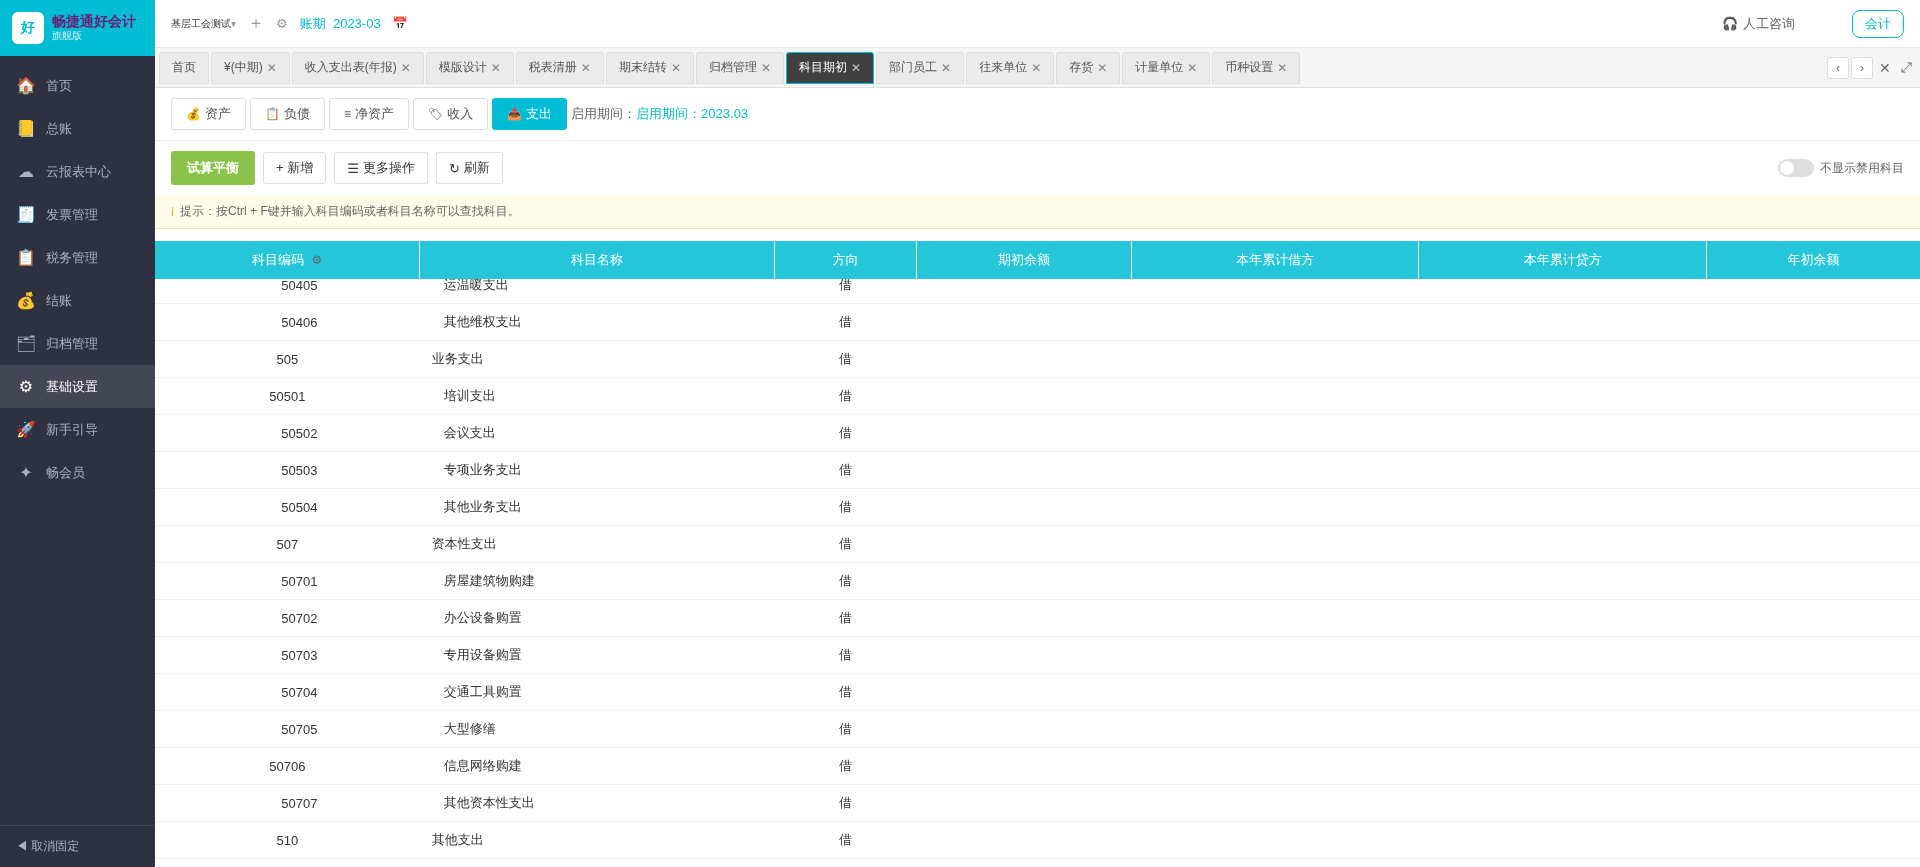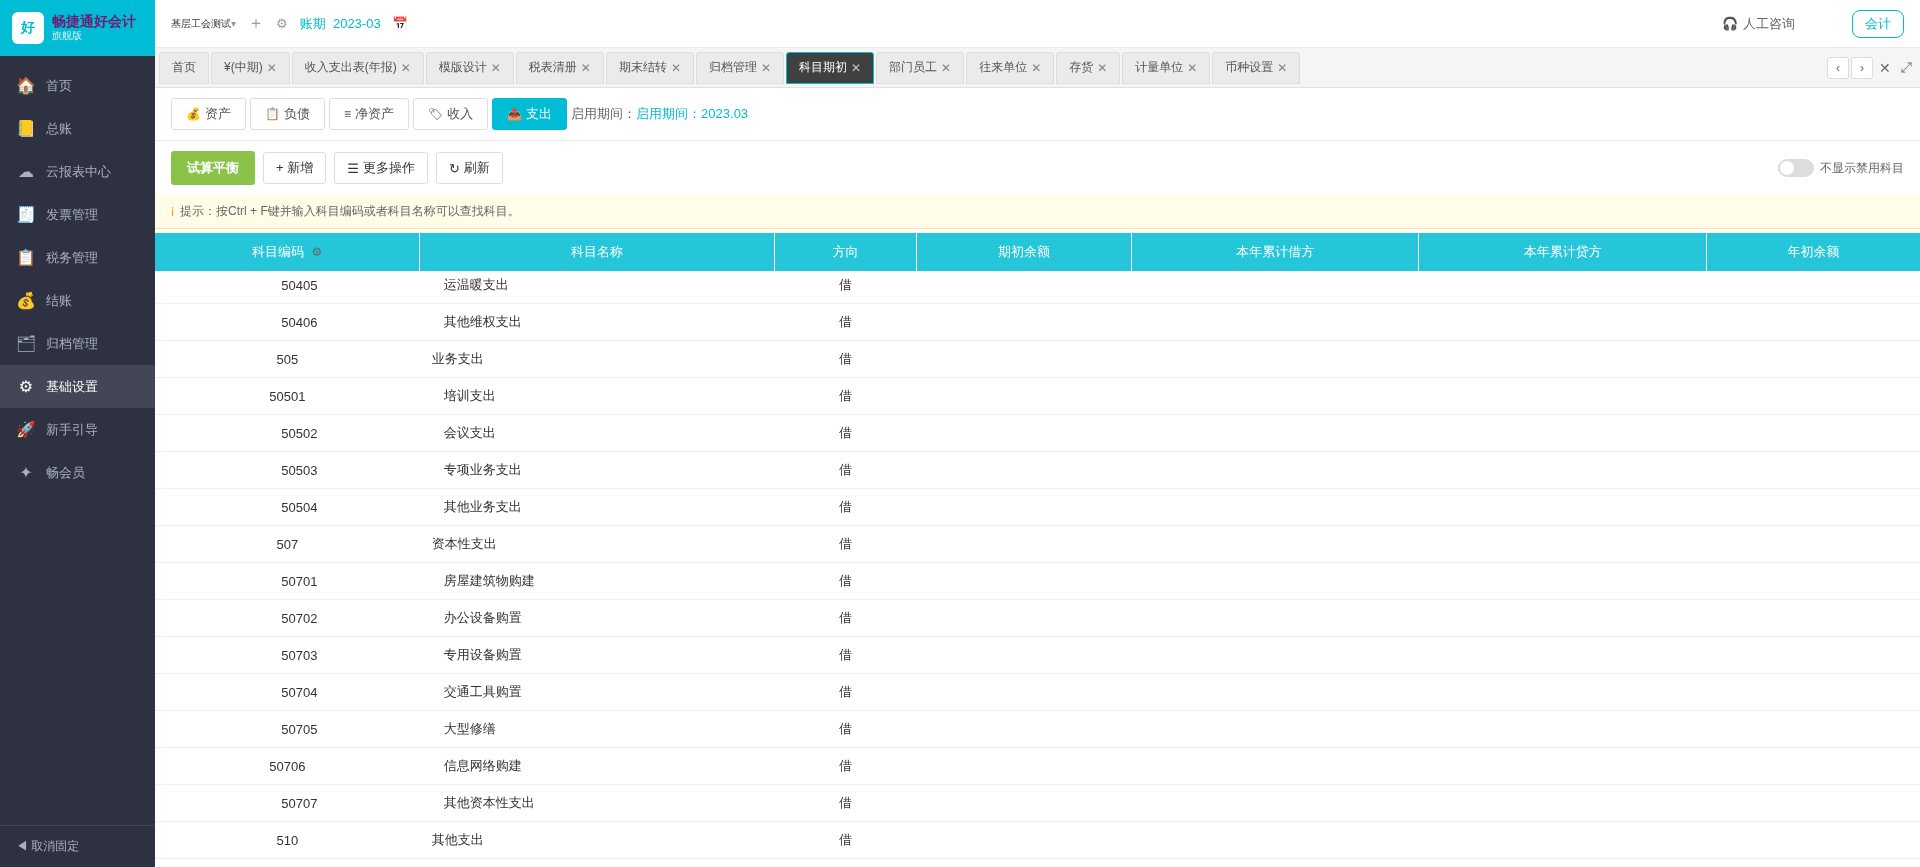--- a/index.html
+++ b/index.html
@@ -219,21 +219,21 @@
 
     
     .table-container { flex: 1; overflow-y: auto; position: relative; }
     .table-container::-webkit-scrollbar { width: 8px; }
     .table-container::-webkit-scrollbar-track { background: #f1f1f1; }
     .table-container::-webkit-scrollbar-thumb { background: #ccc; border-radius: 4px; }
     table { width: 100%; border-collapse: collapse; }
     thead tr {
       background: #26c6da;
       color: white;
-      position: sticky; top: 4px; z-index: 10;
+      position: sticky; top: 12px; z-index: 10;
     }
     thead th {
       padding: 10px 12px;
       text-align: center;
       font-weight: normal;
       font-size: 13px;
       border-right: 1px solid rgba(255,255,255,0.2);
     }
     thead th:last-child { border-right: none; }
     tbody tr { border-bottom: 1px solid #f0f0f0; }

